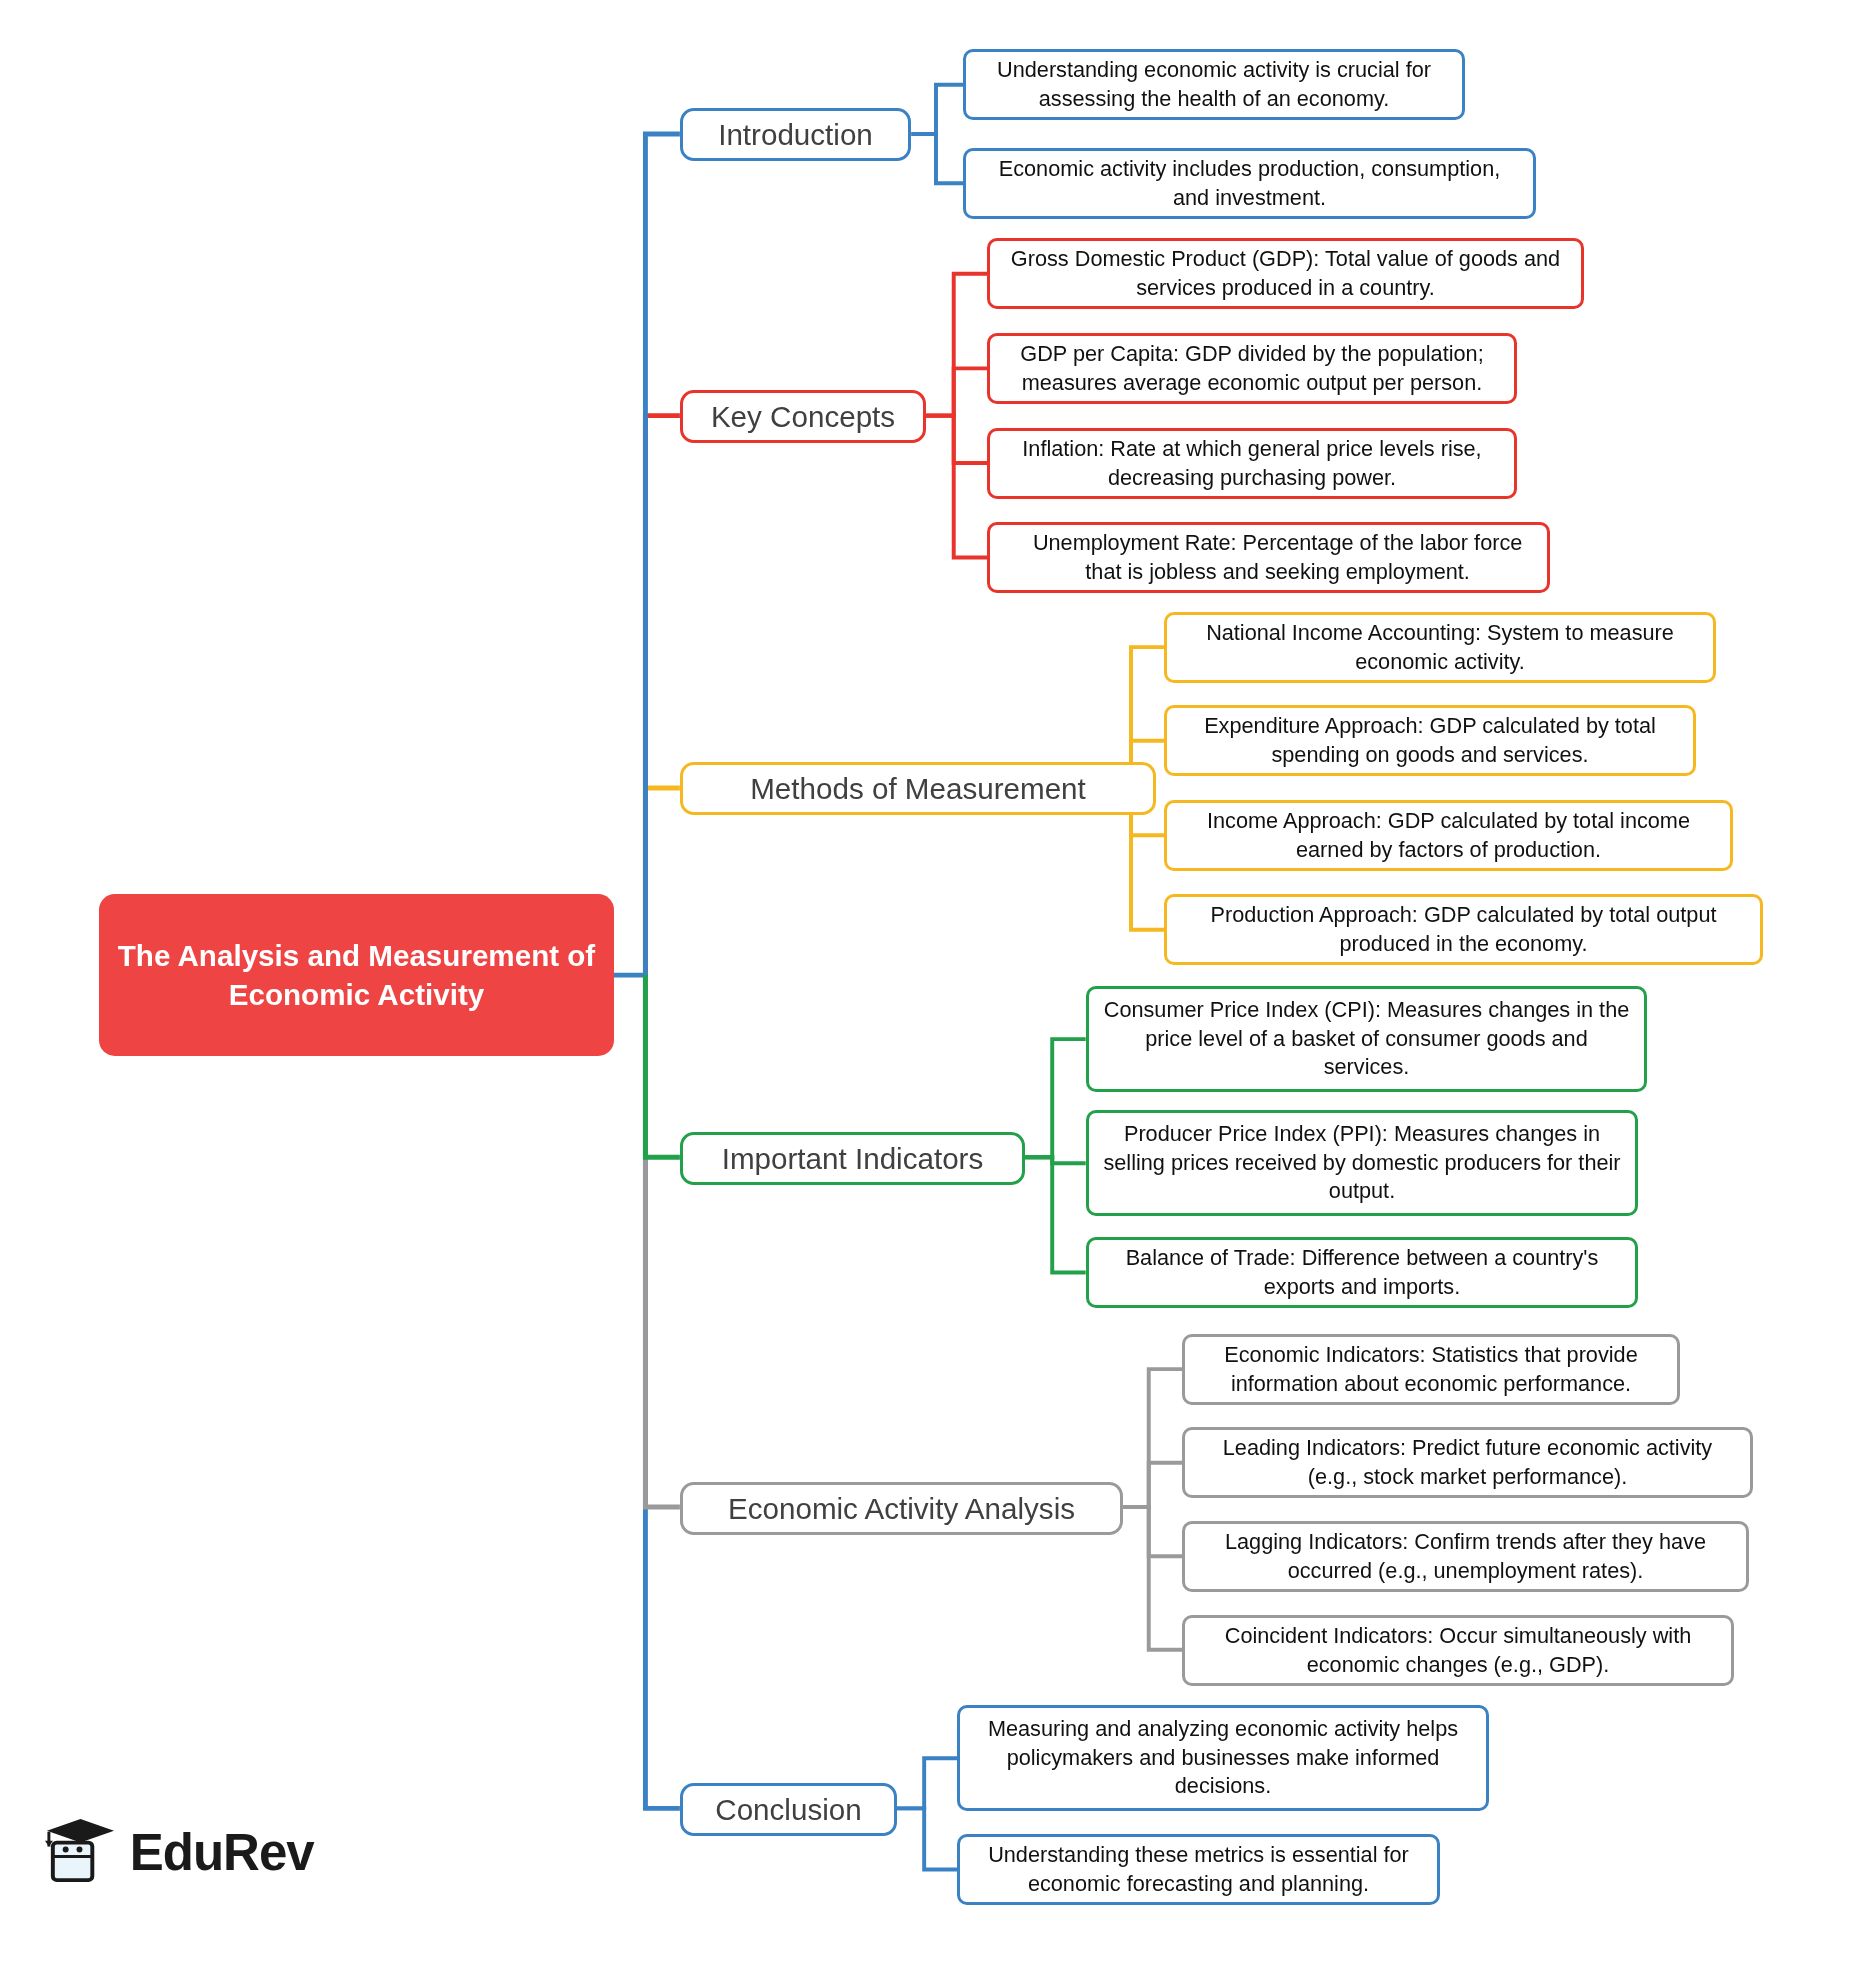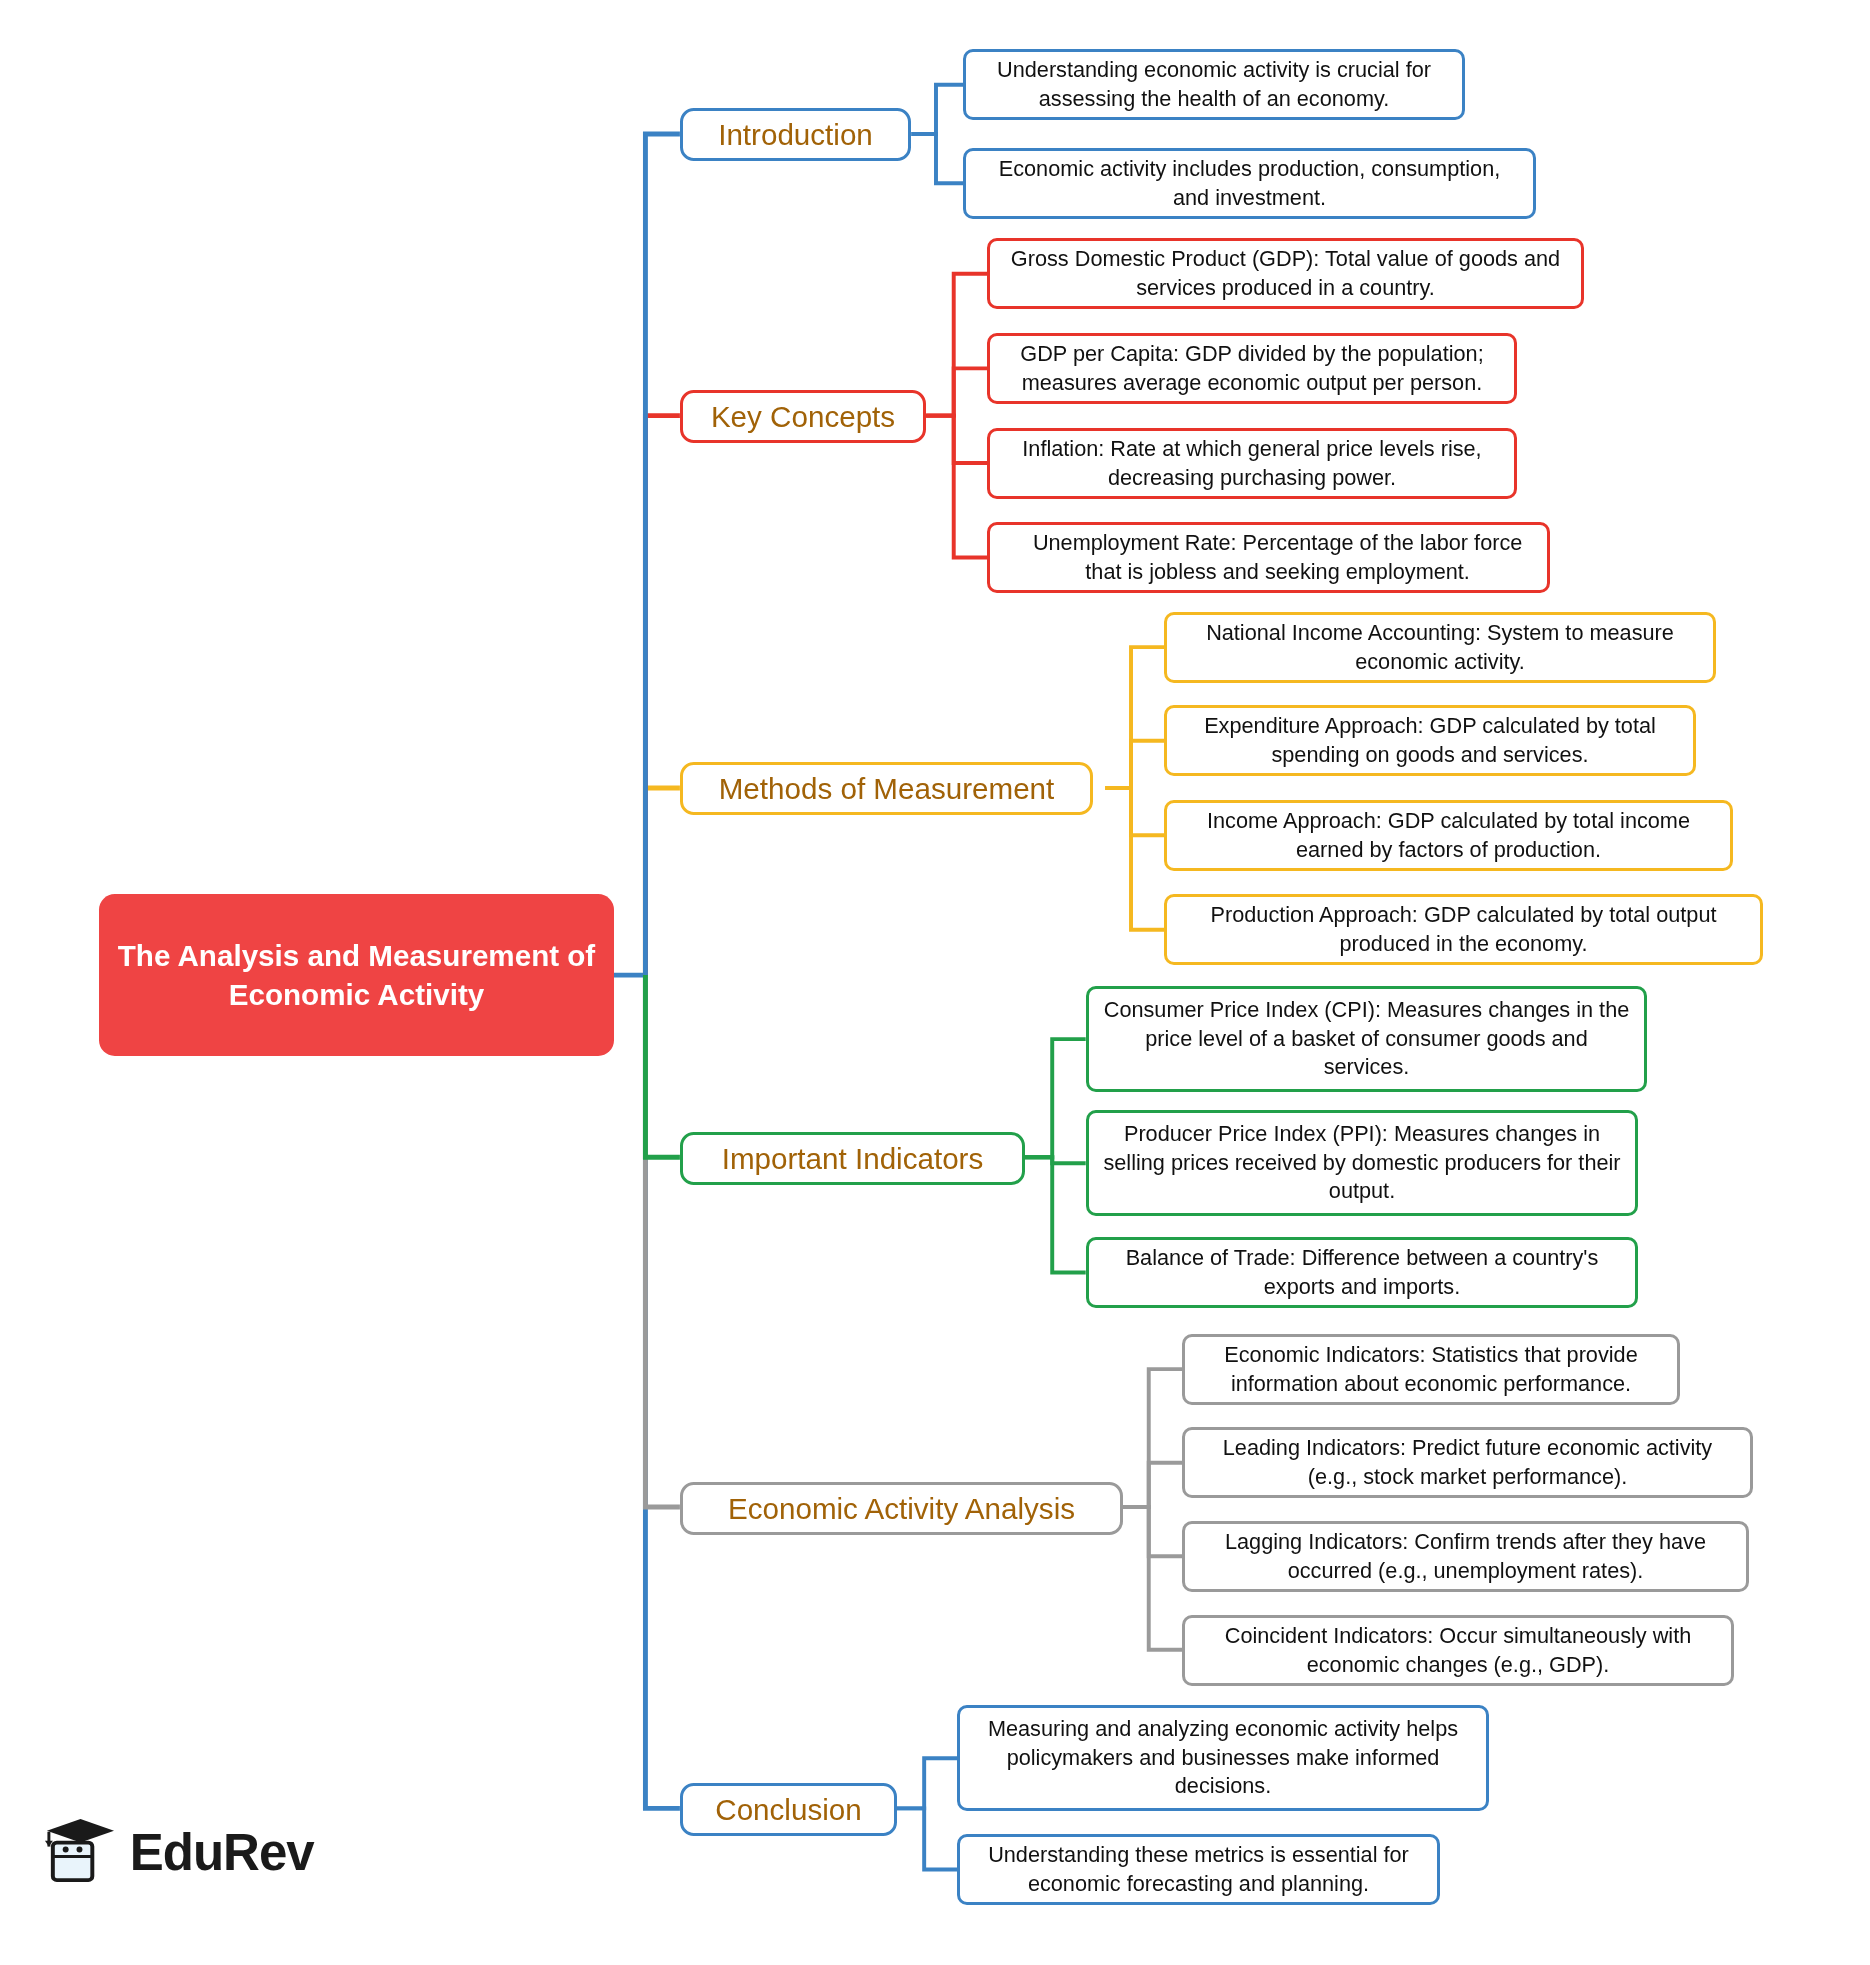--- a/index.html
+++ b/index.html
@@ -42,21 +42,21 @@
     font-size: 29.6px;
     font-weight: bold;
     padding: 13.8px 17.7px;
   }
   .branch-node {
     background: #ffffff;
     border-width: 3.9px;
     border-style: solid;
     border-radius: 13.8px;
     font-size: 29.6px;
-    color: #a16207;
+    color: #404040;
     padding: 5.9px 15.8px;
   }
   .leaf-node {
     background: #ffffff;
     border-width: 3px;
     border-style: solid;
     border-radius: 9.9px;
     font-size: 21.7px;
     color: #111111;
     padding: 7.9px 13.8px;
@@ -142,21 +142,21 @@
   <div class="node leaf-node" style="left:987px; top:333px; width:530px; height:71px; border-color:#e8342a;">
     <span>GDP per Capita: GDP divided by the population; measures average economic output per person.</span>
   </div>
   <div class="node leaf-node" style="left:987px; top:428px; width:530px; height:71px; border-color:#e8342a;">
     <span>Inflation: Rate at which general price levels rise, decreasing purchasing power.</span>
   </div>
   <div class="node leaf-node" style="left:987px; top:522px; width:563px; height:71px; border-color:#e8342a;padding-left:32px;">
     <span>Unemployment Rate: Percentage of the labor force that is jobless and seeking employment.</span>
   </div>
 
-  <div class="node branch-node" style="left:680px; top:762px; width:413px; height:53px; border-color:#f5b820;">
+  <div class="node branch-node" style="left:680px; top:762px; width:476px; height:53px; border-color:#f5b820;">
     <span>Methods of Measurement</span>
   </div>
   <div class="node leaf-node" style="left:1164px; top:612px; width:552px; height:71px; border-color:#f5b820;">
     <span>National Income Accounting: System to measure economic activity.</span>
   </div>
   <div class="node leaf-node" style="left:1164px; top:705px; width:532px; height:71px; border-color:#f5b820;">
     <span>Expenditure Approach: GDP calculated by total spending on goods and services.</span>
   </div>
   <div class="node leaf-node" style="left:1164px; top:800px; width:569px; height:71px; border-color:#f5b820;align-items:center;">
     <span>Income Approach: GDP calculated by total income earned by factors of production.</span>

